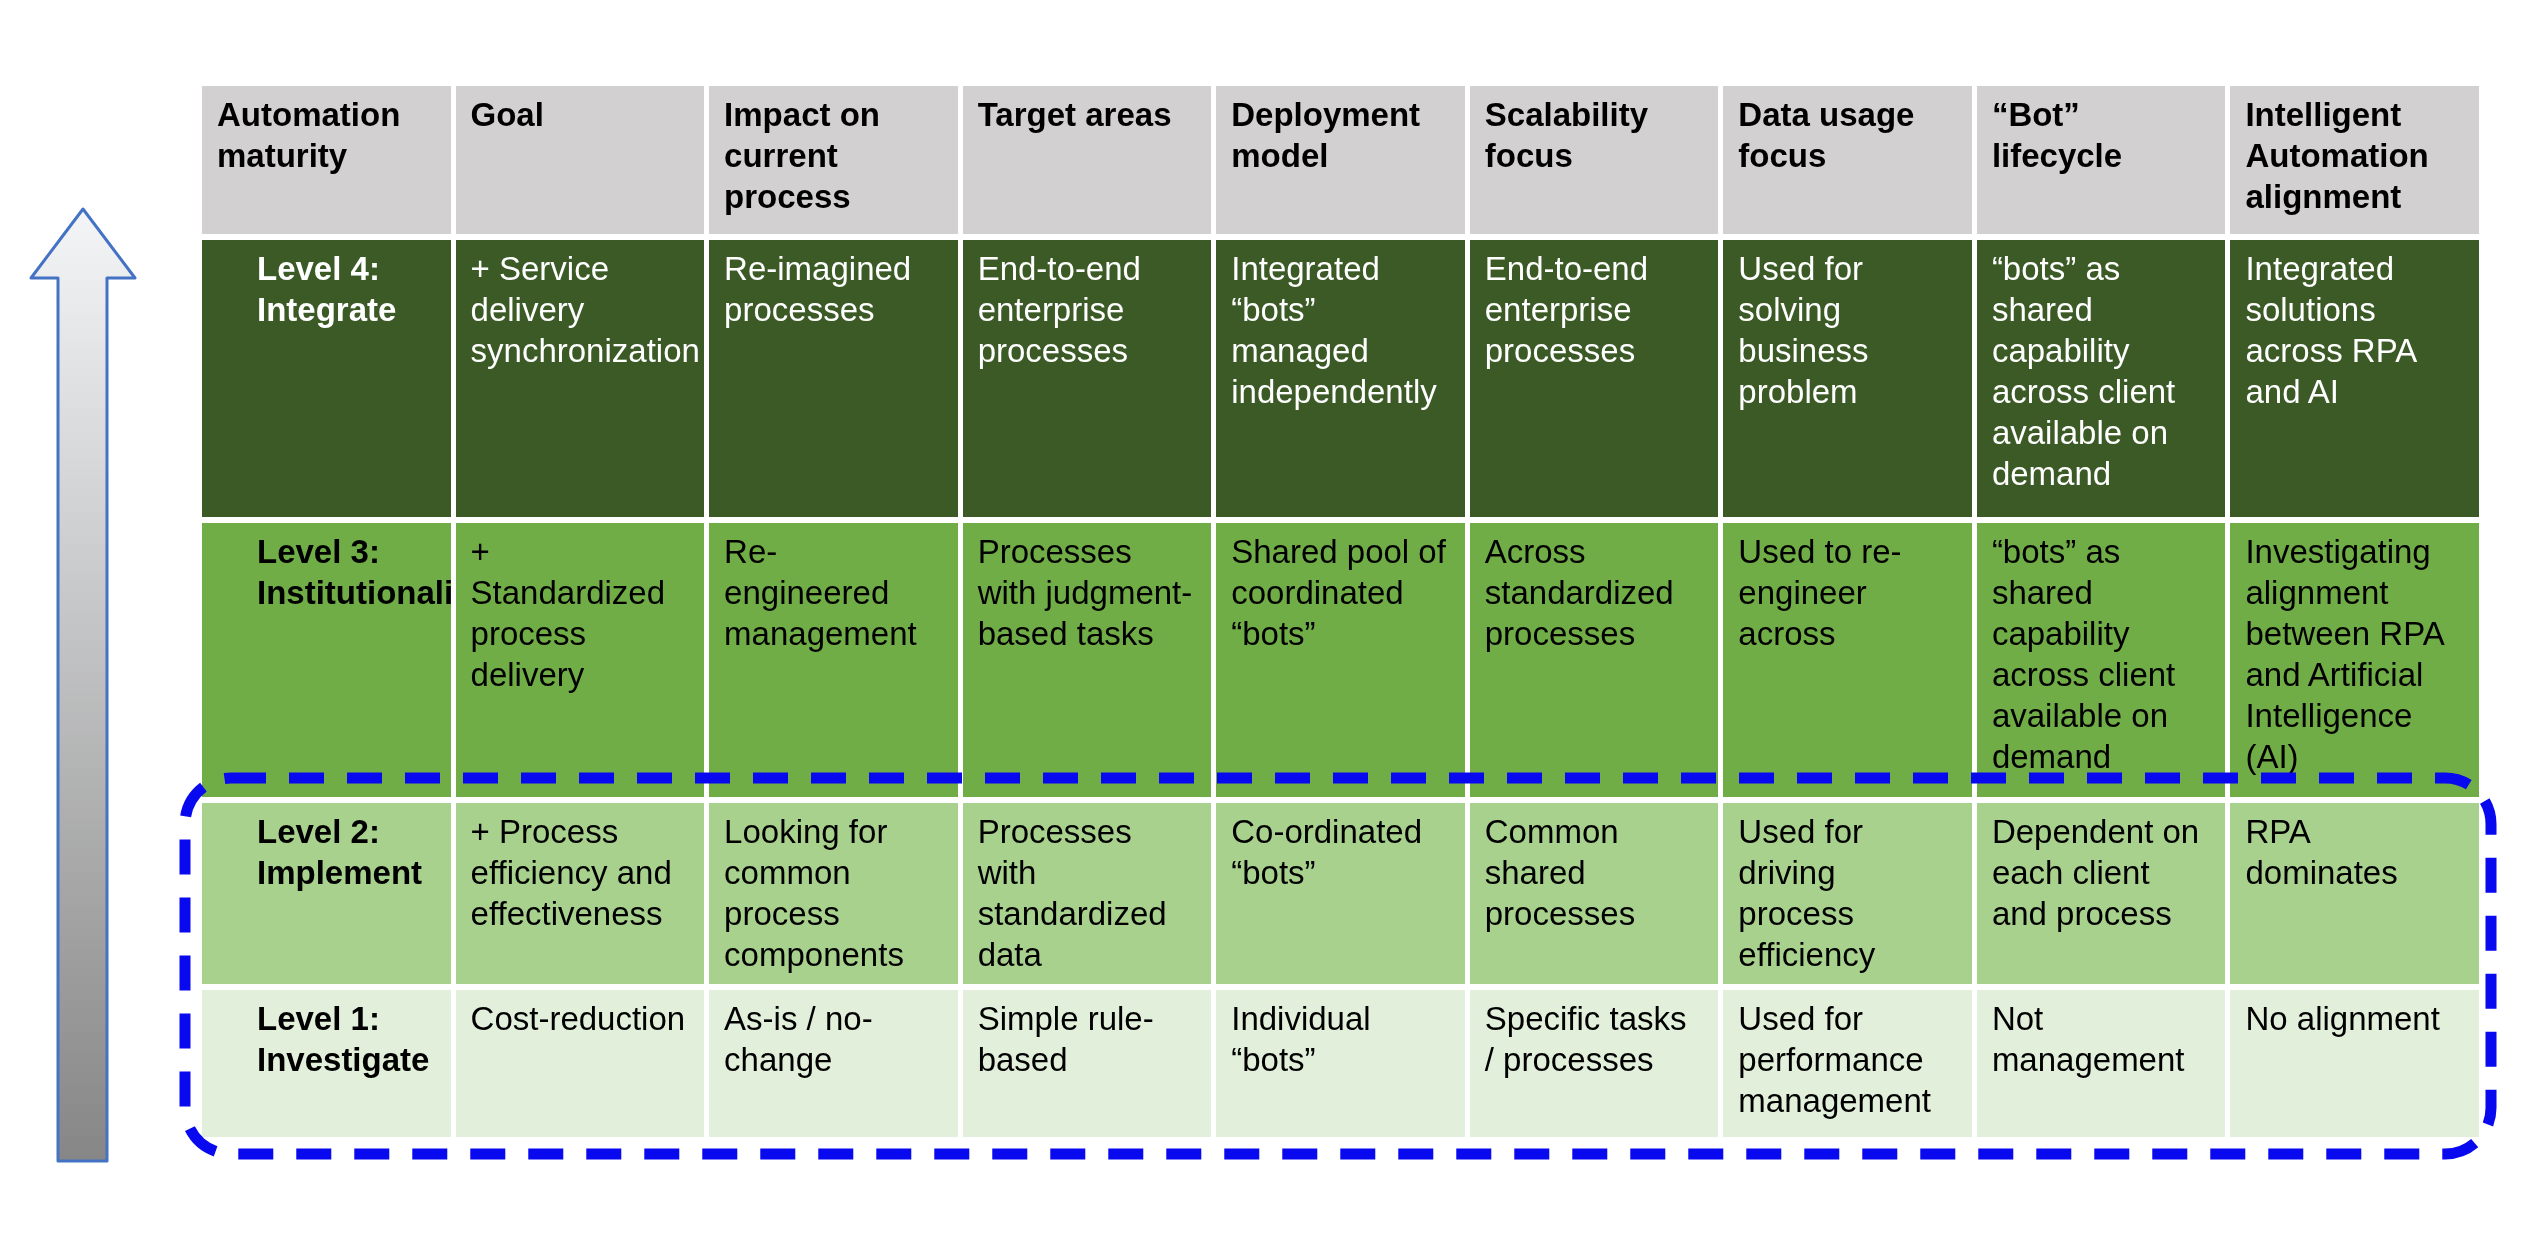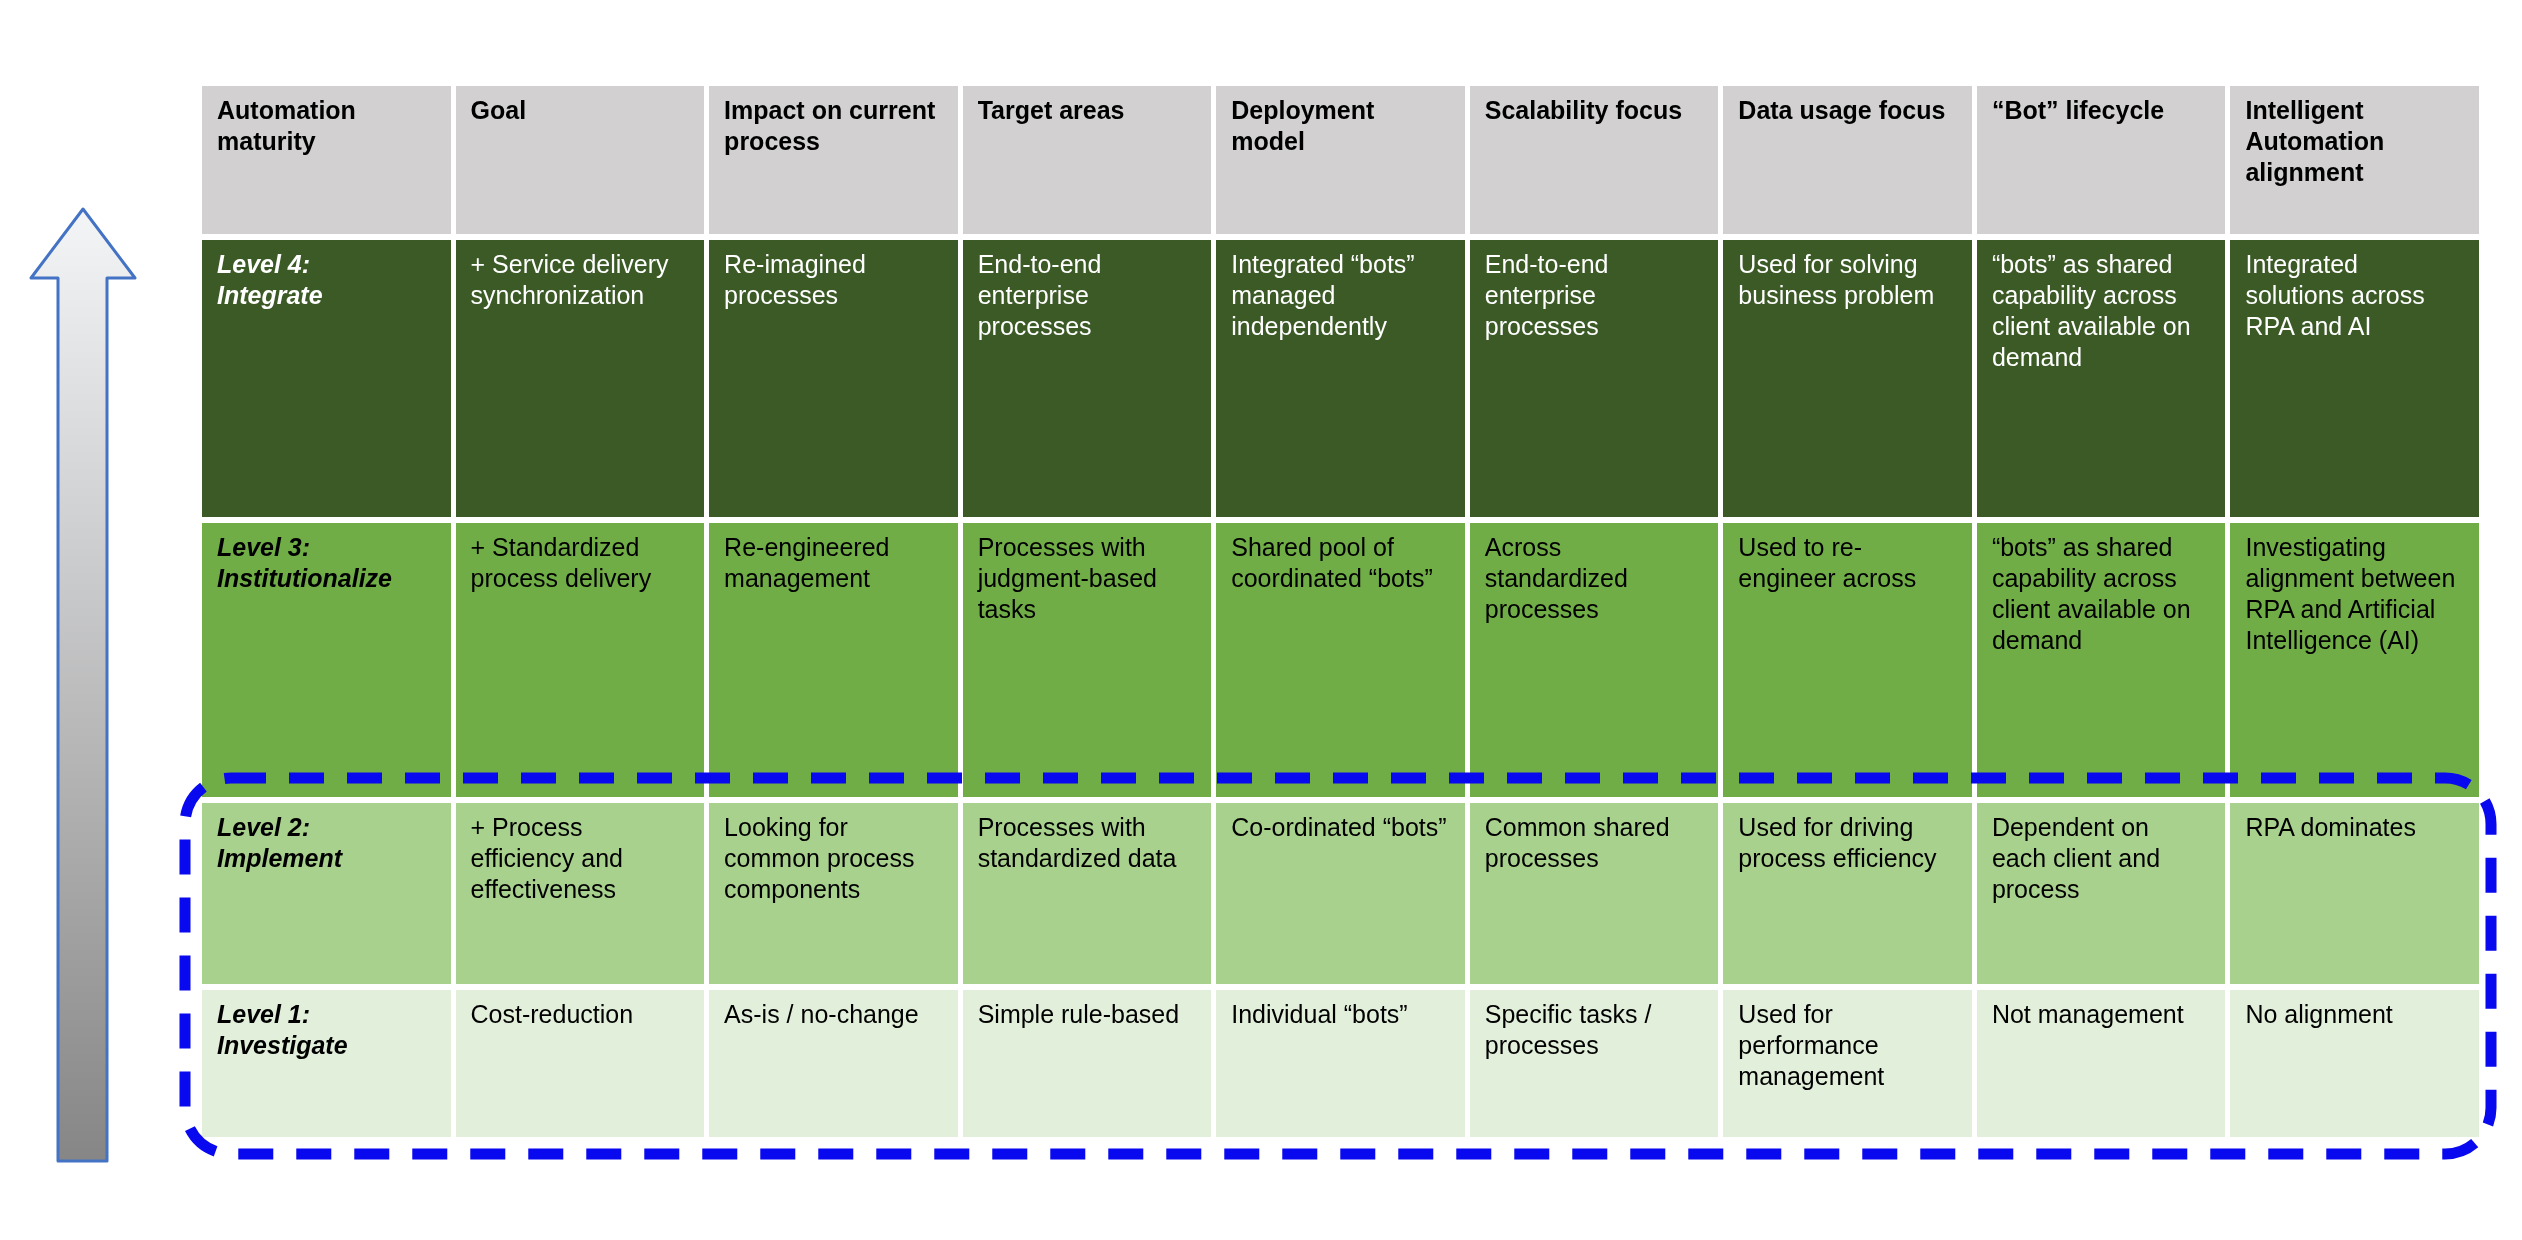--- a/index.html
+++ b/index.html
@@ -14,30 +14,30 @@
   .maturity-table{
     position:absolute;left:202px;top:86px;width:2277px;
     display:grid;
     grid-template-columns:repeat(9,1fr);
     grid-template-rows:148px 277px 274px 181px 147px;
     gap:6px 5px;
   }
   .trow{display:contents;}
   .cell{
     padding:9px 17px 4px 15px;
-    font-size:25px;line-height:1.24;
+    font-size:33px;line-height:1.24;
     color:var(--body-text,#000);
     overflow:hidden;
   }
   .cell.head{background:var(--header-bg);font-weight:bold;}
   .r4{background:var(--level4-bg);color:var(--level4-text,#fff);}
   .r3{background:var(--level3-bg);}
   .r2{background:var(--level2-bg);}
   .r1{background:var(--level1-bg);}
-  .lvl-line{display:block;font-weight:bold;font-style:italic;}
+  .lvl-line{display:block;font-weight:bold;margin-left:40px;}
   
   .arrow-svg{position:absolute;left:28px;top:206px;}
   .dash-svg{position:absolute;left:176px;top:769px;pointer-events:none;}
 </style>
 </head>
 <body>
 
 <div class="canvas">
 
   <svg class="arrow-svg" width="110" height="958" viewBox="0 0 110 958">

